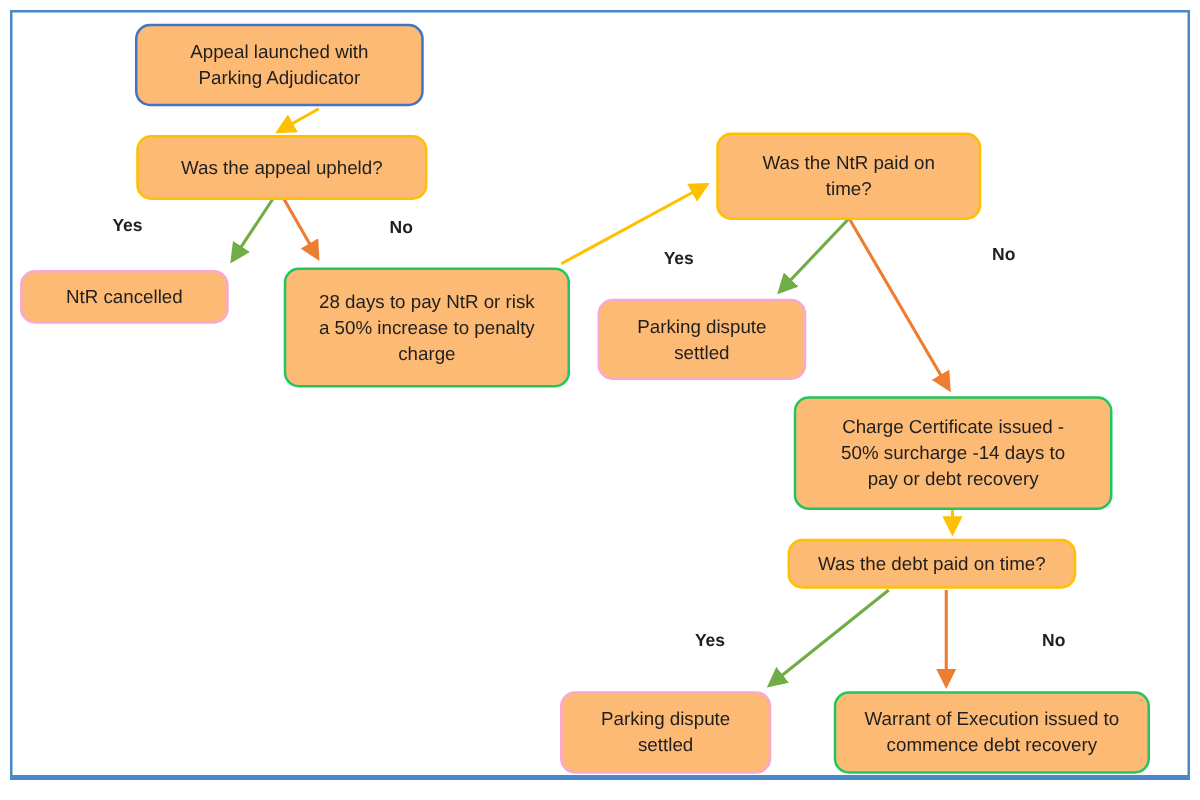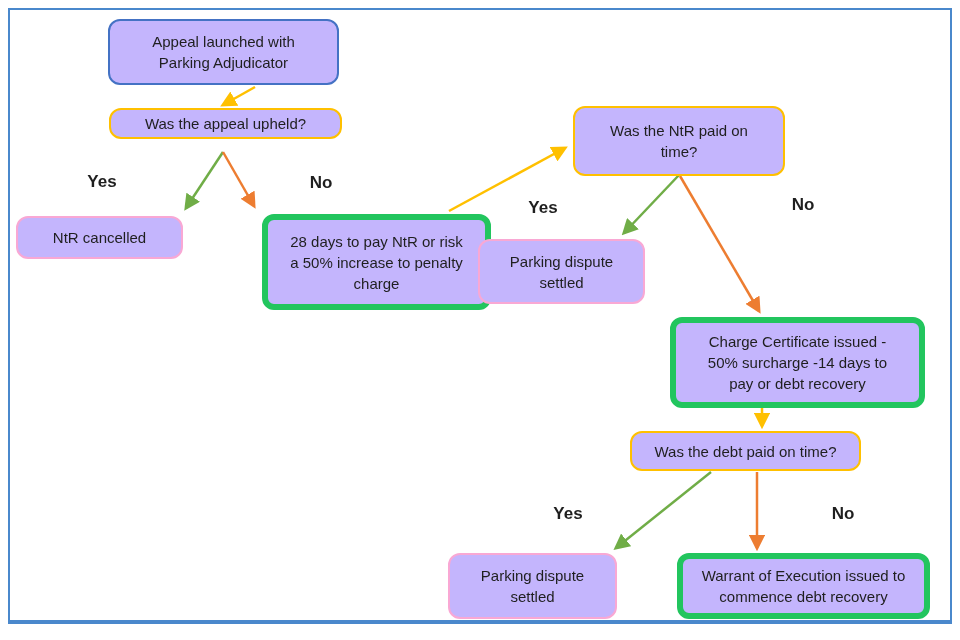--- a/index.html
+++ b/index.html
@@ -27,35 +27,35 @@
   }
   .node {
     position: absolute;
     box-sizing: border-box;
     display: flex;
     align-items: center;
     justify-content: center;
     text-align: center;
     white-space: pre-line;
     border-radius: 12px;
-    background: #c4b5fd;
+    background: #fdba74;
     color: #1f1f1f;
     font-size: 15px;
     line-height: 21px;
     padding: 4px 6px;
   }
   .node.blue   { border: 2px solid #4472c4; }
   .node.yellow { border: 2px solid #ffc000; }
   .node.green  { border: 2px solid #f9a8d4; }
-  .node.orange { border: 6px solid #22c55e; margin-left: 35px; }
+  .node.orange { border: 2px solid #22c55e; }
   .edge-label {
     position: absolute;
     transform: translateX(-50%);
     font-weight: bold;
-    font-size: 17px;
+    font-size: 14px;
     color: #1f1f1f;
     white-space: nowrap;
   }
 </style>
 </head>
 <body>
 
 <div class="stage">
 
   <div class="frame"></div>
@@ -79,21 +79,21 @@
     <line x1="679" y1="175" x2="624" y2="233" stroke="#70ad47" stroke-width="2.5" marker-end="url(#arrow-green)"></line>
     <line x1="680" y1="176" x2="759" y2="311" stroke="#ed7d31" stroke-width="2.5" marker-end="url(#arrow-orange)"></line>
     <line x1="762" y1="408" x2="762" y2="426" stroke="#ffc000" stroke-width="2.5" marker-end="url(#arrow-yellow)"></line>
     <line x1="711" y1="472" x2="616" y2="548" stroke="#70ad47" stroke-width="2.5" marker-end="url(#arrow-green)"></line>
     <line x1="757" y1="472" x2="757" y2="548" stroke="#ed7d31" stroke-width="2.5" marker-end="url(#arrow-orange)"></line>
   </svg>
 
   <div class="node blue" style="left:108px; top:19px;  width:231px; height:66px;">Appeal launched with
 Parking Adjudicator</div>
 
-  <div class="node yellow" style="left:109px; top:108px; width:233px; height:31px;">Was the appeal upheld?</div>
+  <div class="node yellow" style="left:109px; top:108px; width:233px; height:52px;">Was the appeal upheld?</div>
 
   <div class="node green" style="left:16px;  top:216px; width:167px; height:43px;">NtR cancelled</div>
 
   <div class="node orange" style="left:227px; top:214px; width:229px; height:96px;">28 days to pay NtR or risk
 a 50% increase to penalty
 charge</div>
 
   <div class="node yellow" style="left:573px; top:106px; width:212px; height:70px;">Was the NtR paid on
 time?</div>
 
@@ -102,21 +102,21 @@
 
   <div class="node orange" style="left:635px; top:317px; width:255px; height:91px;">Charge Certificate issued -
 50% surcharge -14 days to
 pay or debt recovery</div>
 
   <div class="node yellow" style="left:630px; top:431px; width:231px; height:40px;">Was the debt paid on time?</div>
 
   <div class="node green" style="left:448px; top:553px; width:169px; height:66px;">Parking dispute
 settled</div>
 
-  <div class="node orange" style="left:642px; top:553px; width:253px; height:66px;">Warrant of Execution issued to
+  <div class="node orange" style="left:667px; top:553px; width:253px; height:66px;">Warrant of Execution issued to
 commence debt recovery</div>
 
   <div class="edge-label" style="left:102px; top:172px;">Yes</div>
   <div class="edge-label" style="left:321px; top:173px;">No</div>
   <div class="edge-label" style="left:543px; top:198px;">Yes</div>
   <div class="edge-label" style="left:803px; top:195px;">No</div>
   <div class="edge-label" style="left:568px; top:504px;">Yes</div>
   <div class="edge-label" style="left:843px; top:504px;">No</div>
 
 </div>

